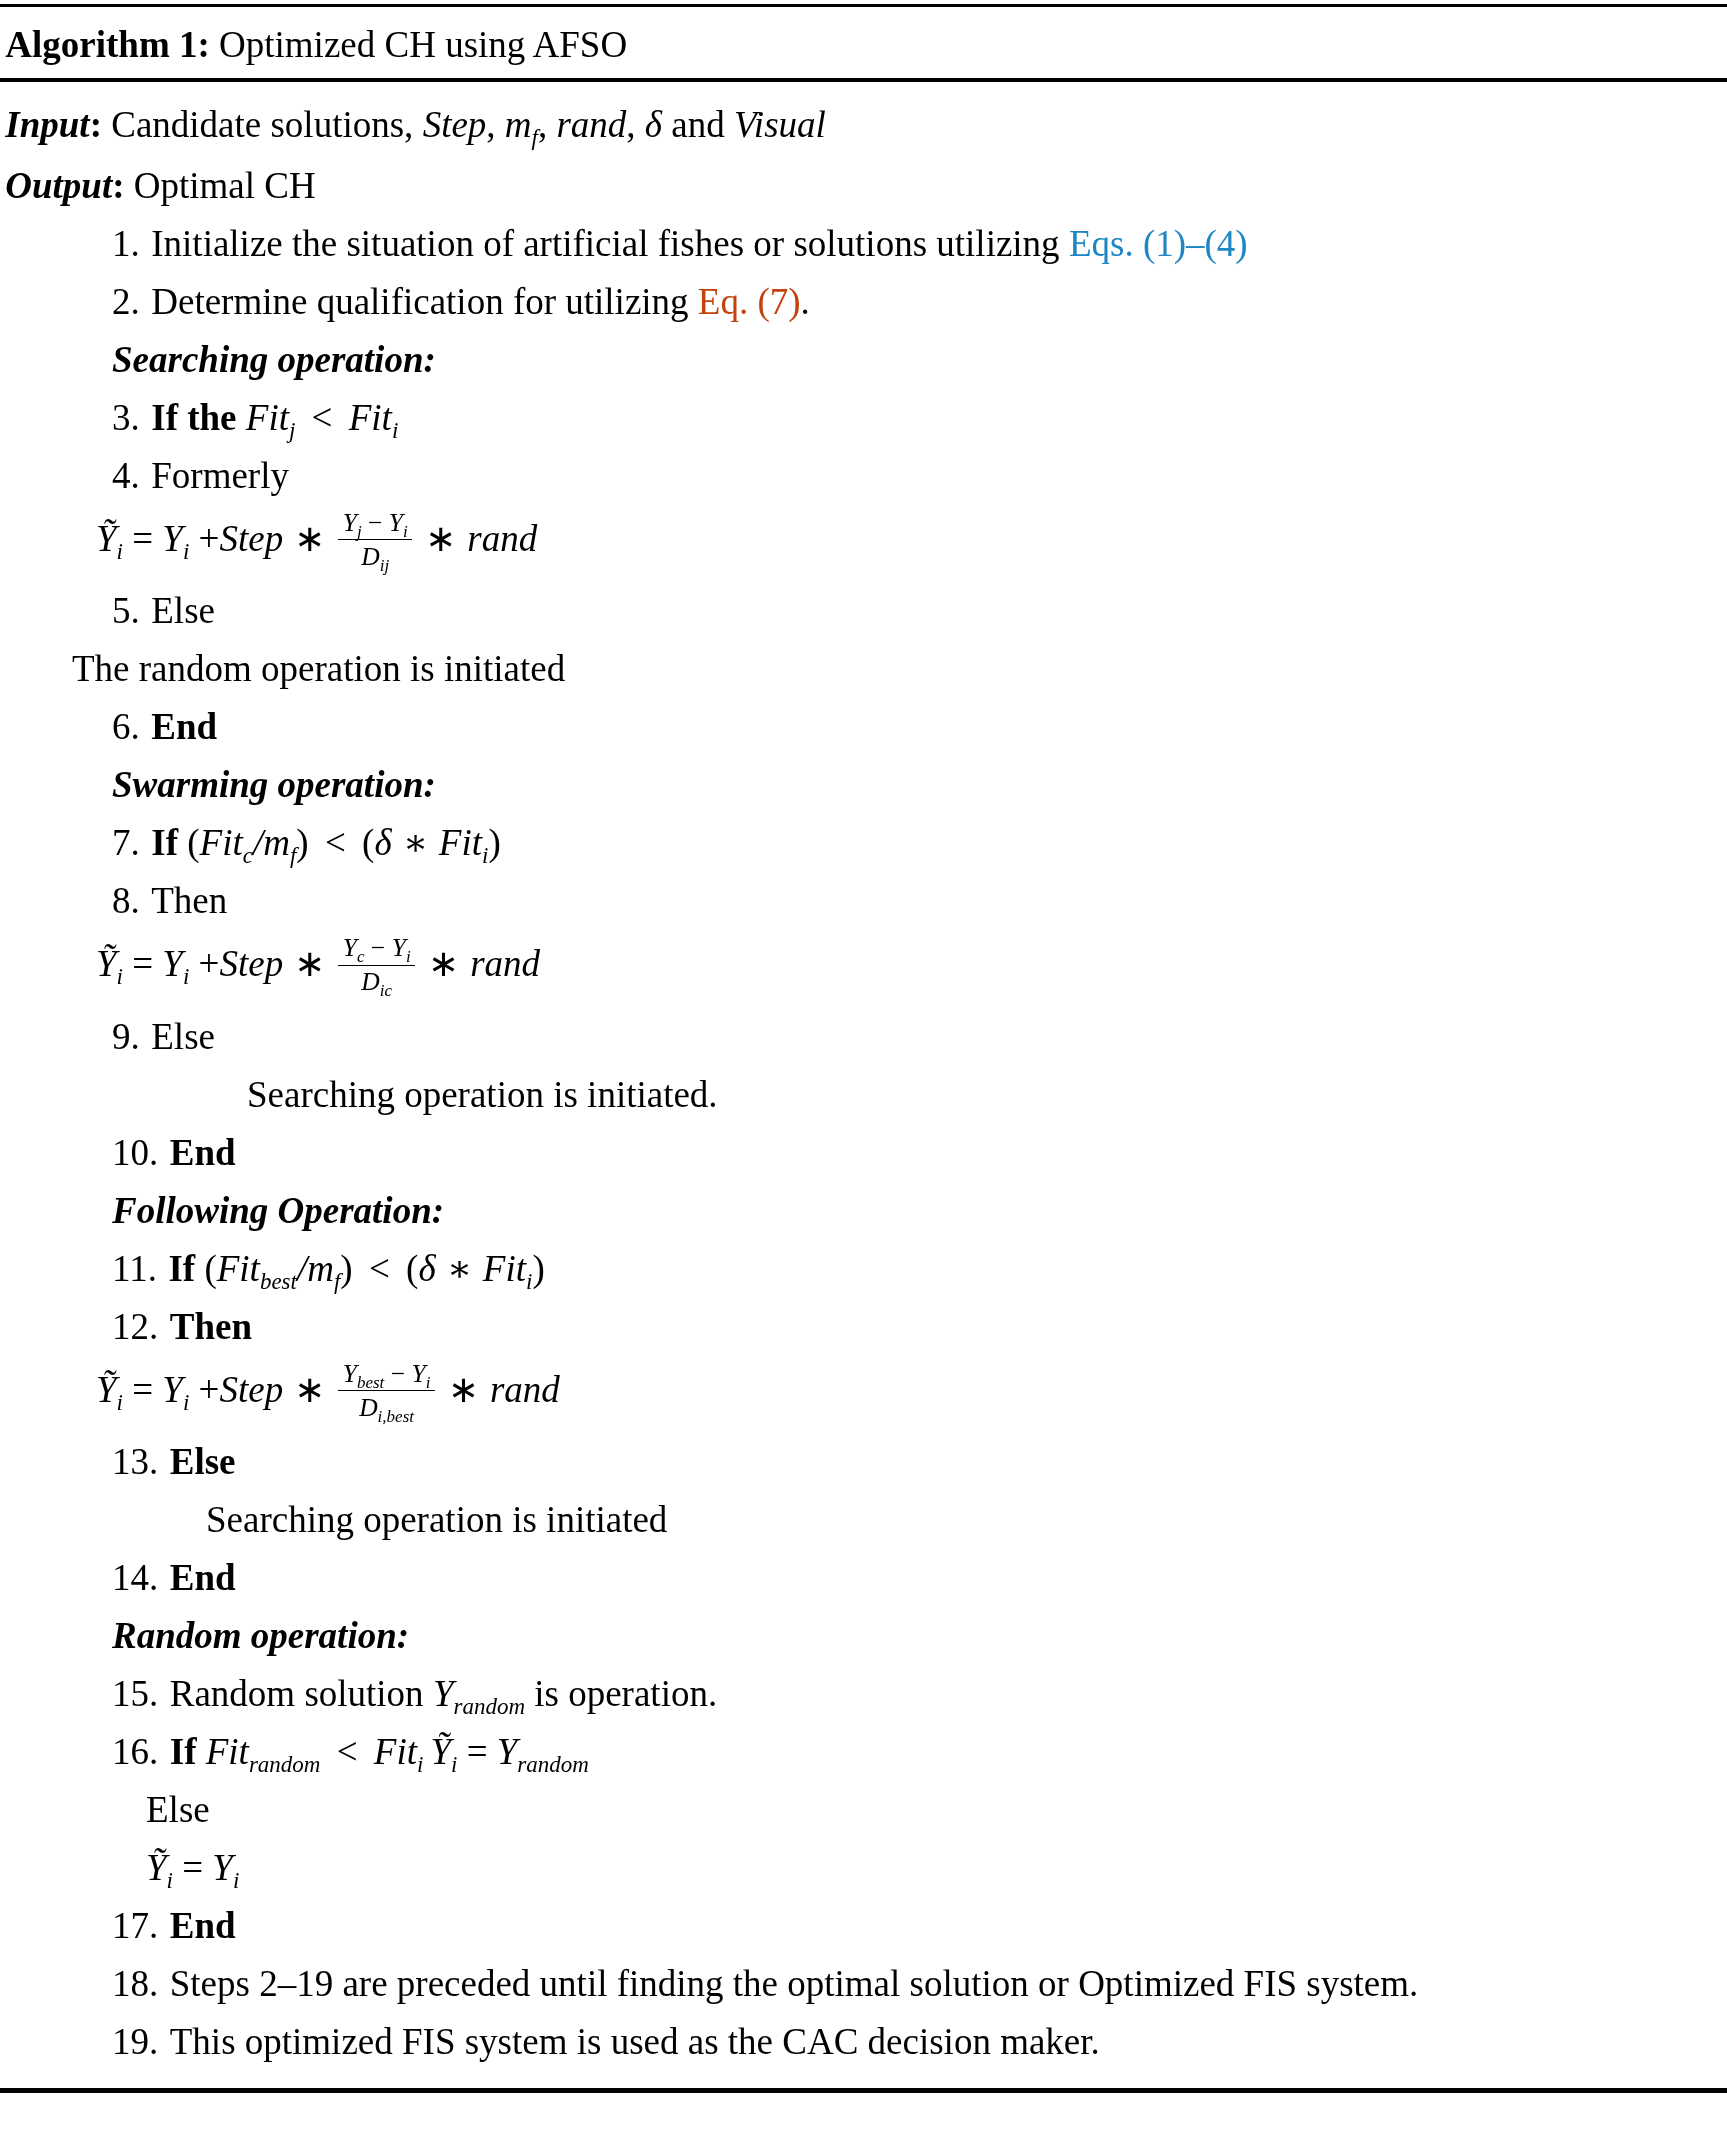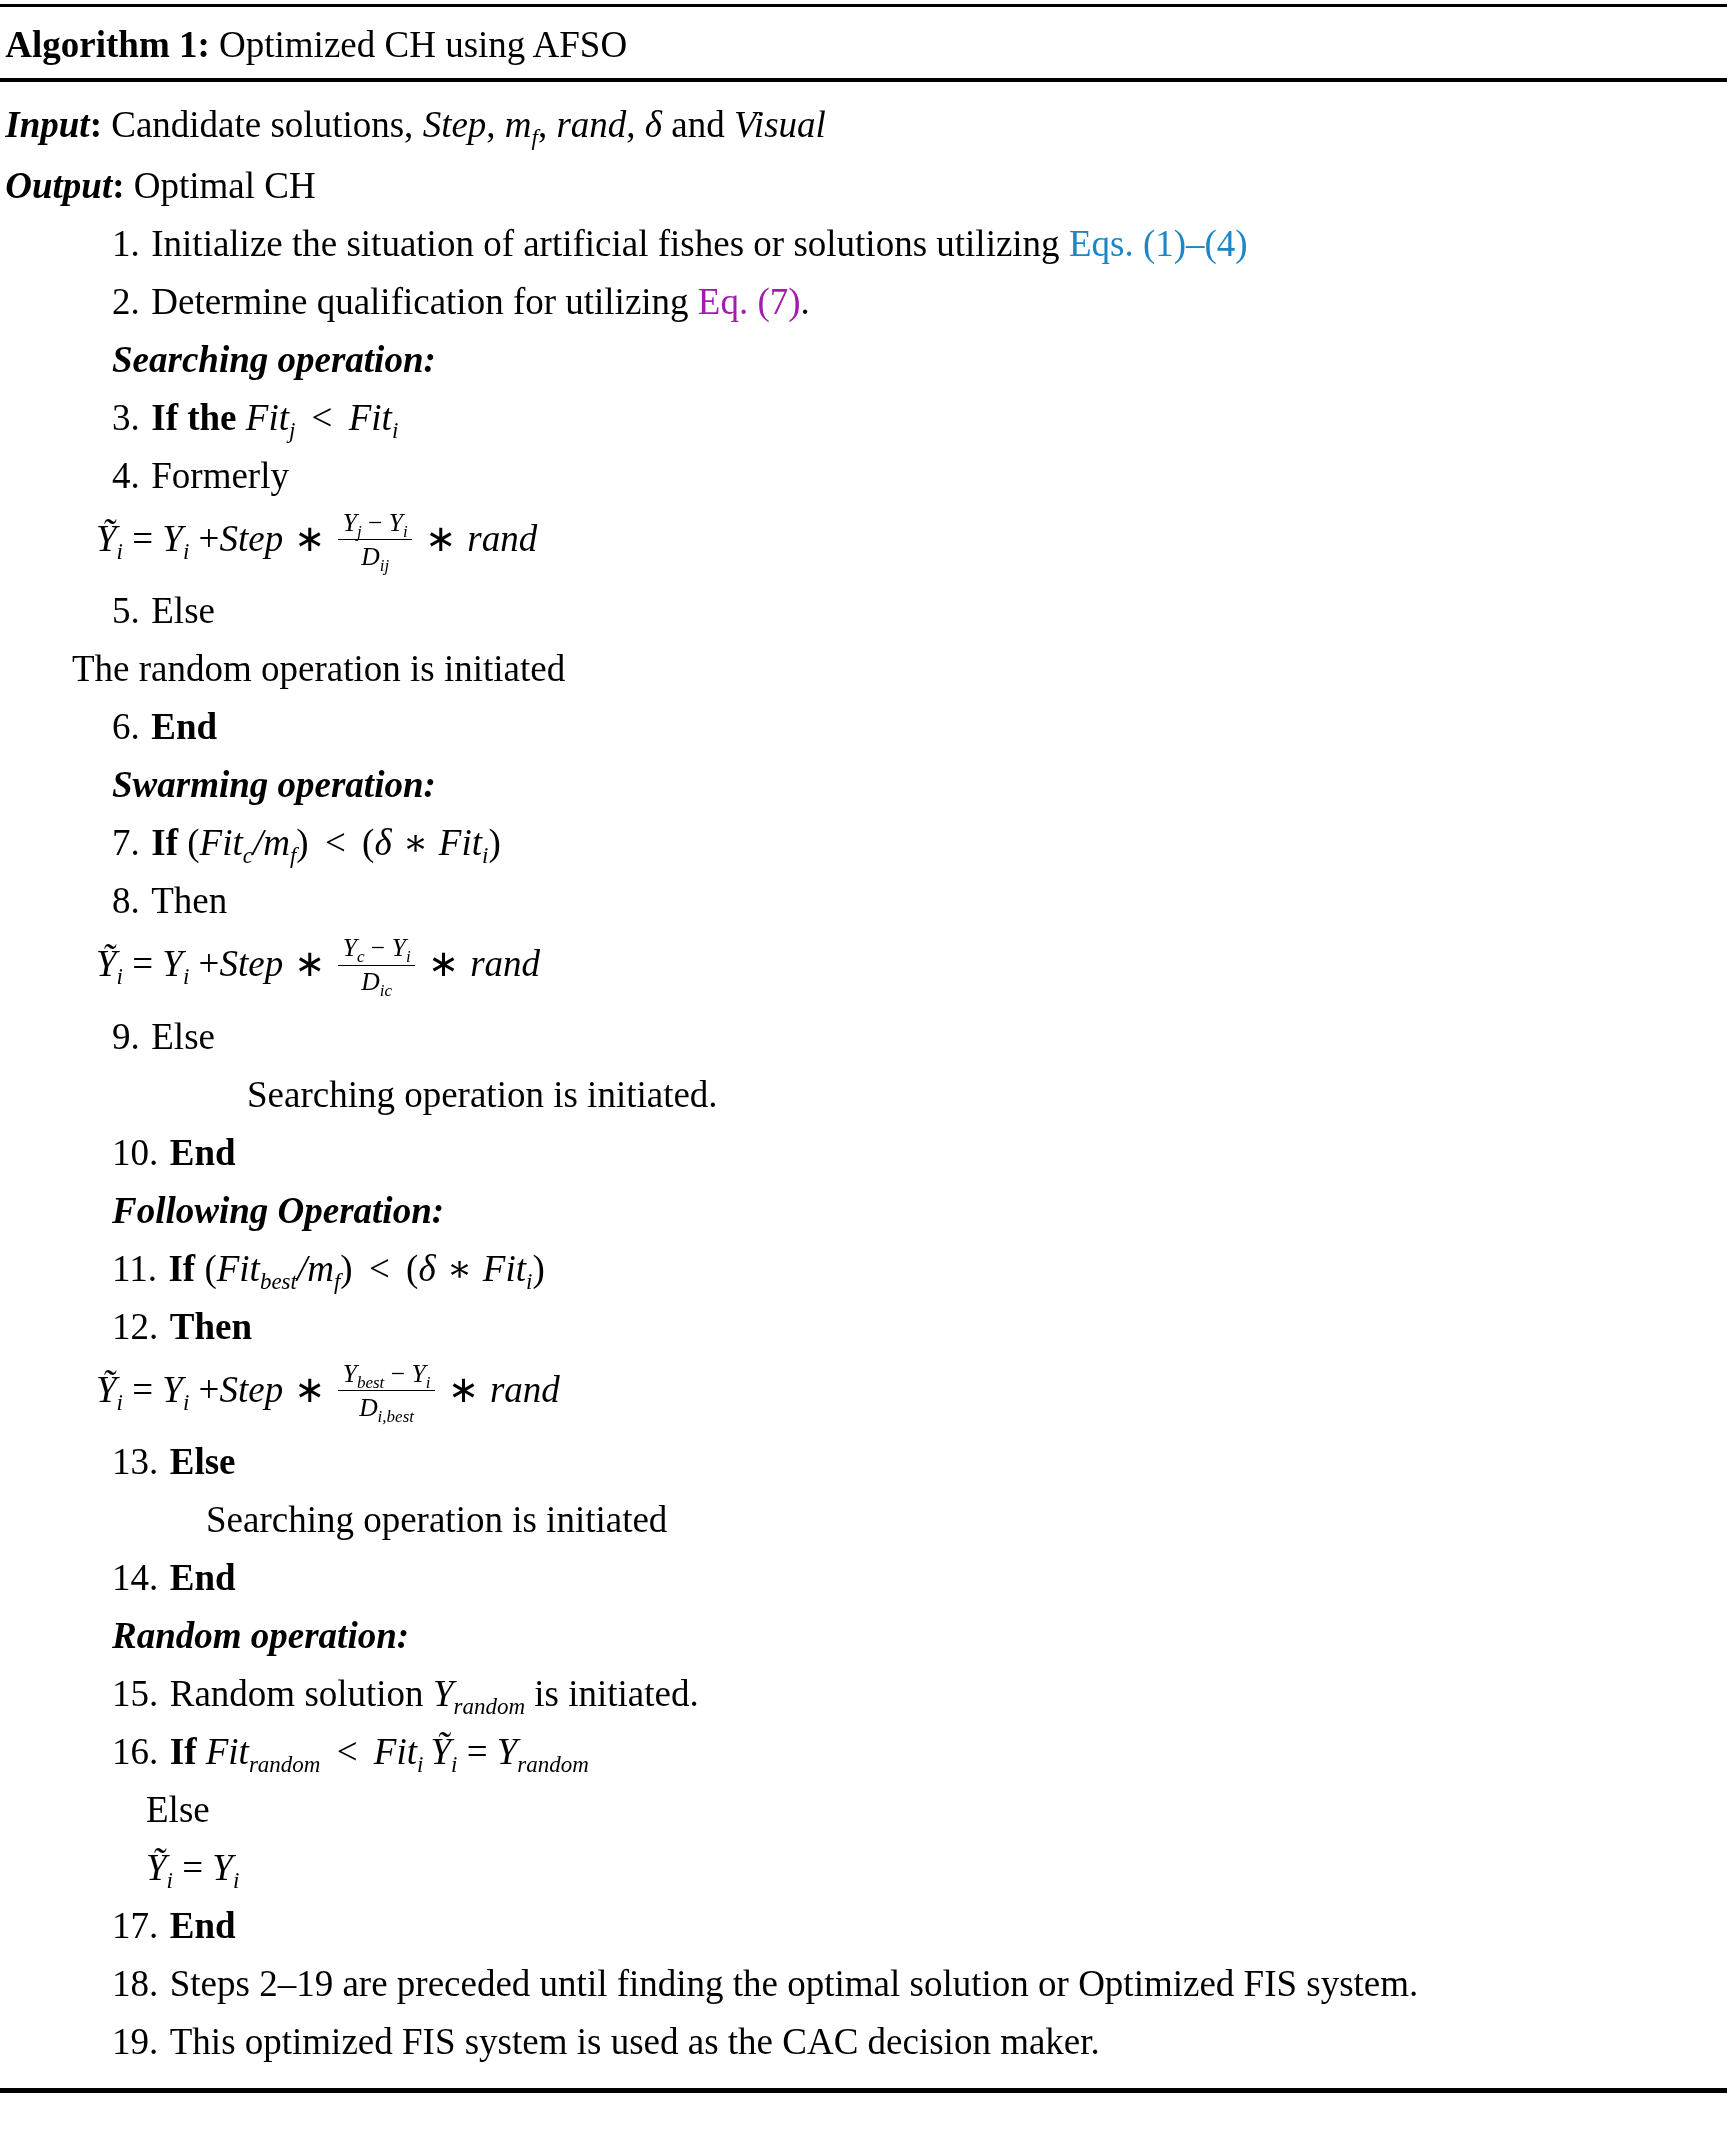--- a/index.html
+++ b/index.html
@@ -53,21 +53,21 @@
 
   <div class="io-row">
     <span class="bi">Output</span><span class="b">: </span><span> Optimal CH</span>
   </div>
 
   <div class="line item">
     <span class="num">1.</span><span>Initialize the situation of artificial fishes or solutions utilizing </span><span style="color: rgb(29, 134, 196);">Eqs. (1)–(4)</span>
   </div>
 
   <div class="line item">
-    <span class="num">2.</span><span>Determine qualification for utilizing </span><span style="color: #a21caf;">Eq. (7)</span><span>.</span>
+    <span class="num">2.</span><span>Determine qualification for utilizing </span><span style="color: #c2410c;">Eq. (7)</span><span>.</span>
   </div>
 
   <div class="line h bi">Searching operation:</div>
 
   <div class="line item">
     <span class="num">3.</span><span class="b">If the </span><span class="it">Fit</span><sub>j</sub><span class="rel"> &lt; </span><span class="it">Fit</span><sub>i</sub>
   </div>
 
   <div class="line item">
     <span class="num">4.</span><span>Formerly</span>
@@ -131,21 +131,21 @@
 
   <div class="line b2">Searching operation is initiated</div>
 
   <div class="line item">
     <span class="num">14.</span><span class="b">End</span>
   </div>
 
   <div class="line h bi">Random operation:</div>
 
   <div class="line item">
-    <span class="num">15.</span><span>Random solution </span><span class="it">Y</span><sub>random</sub><span> is initiated.</span>
+    <span class="num">15.</span><span>Random solution </span><span class="it">Y</span><sub>random</sub><span> is operation.</span>
   </div>
 
   <div class="line item">
     <span class="num">16.</span><span class="b">If </span><span class="it">Fit</span><sub>random</sub><span class="rel"> &lt; </span><span class="it">Fit</span><sub>i</sub><span class="it rel" style="padding-right:0;">Ỹ</span><sub>i</sub><span> = </span><span class="it">Y</span><sub>random</sub>
   </div>
 
   <div class="line e16">Else</div>
 
   <div class="line e16">
     <span class="it">Ỹ</span><sub>i</sub><span> = </span><span class="it">Y</span><sub>i</sub>

